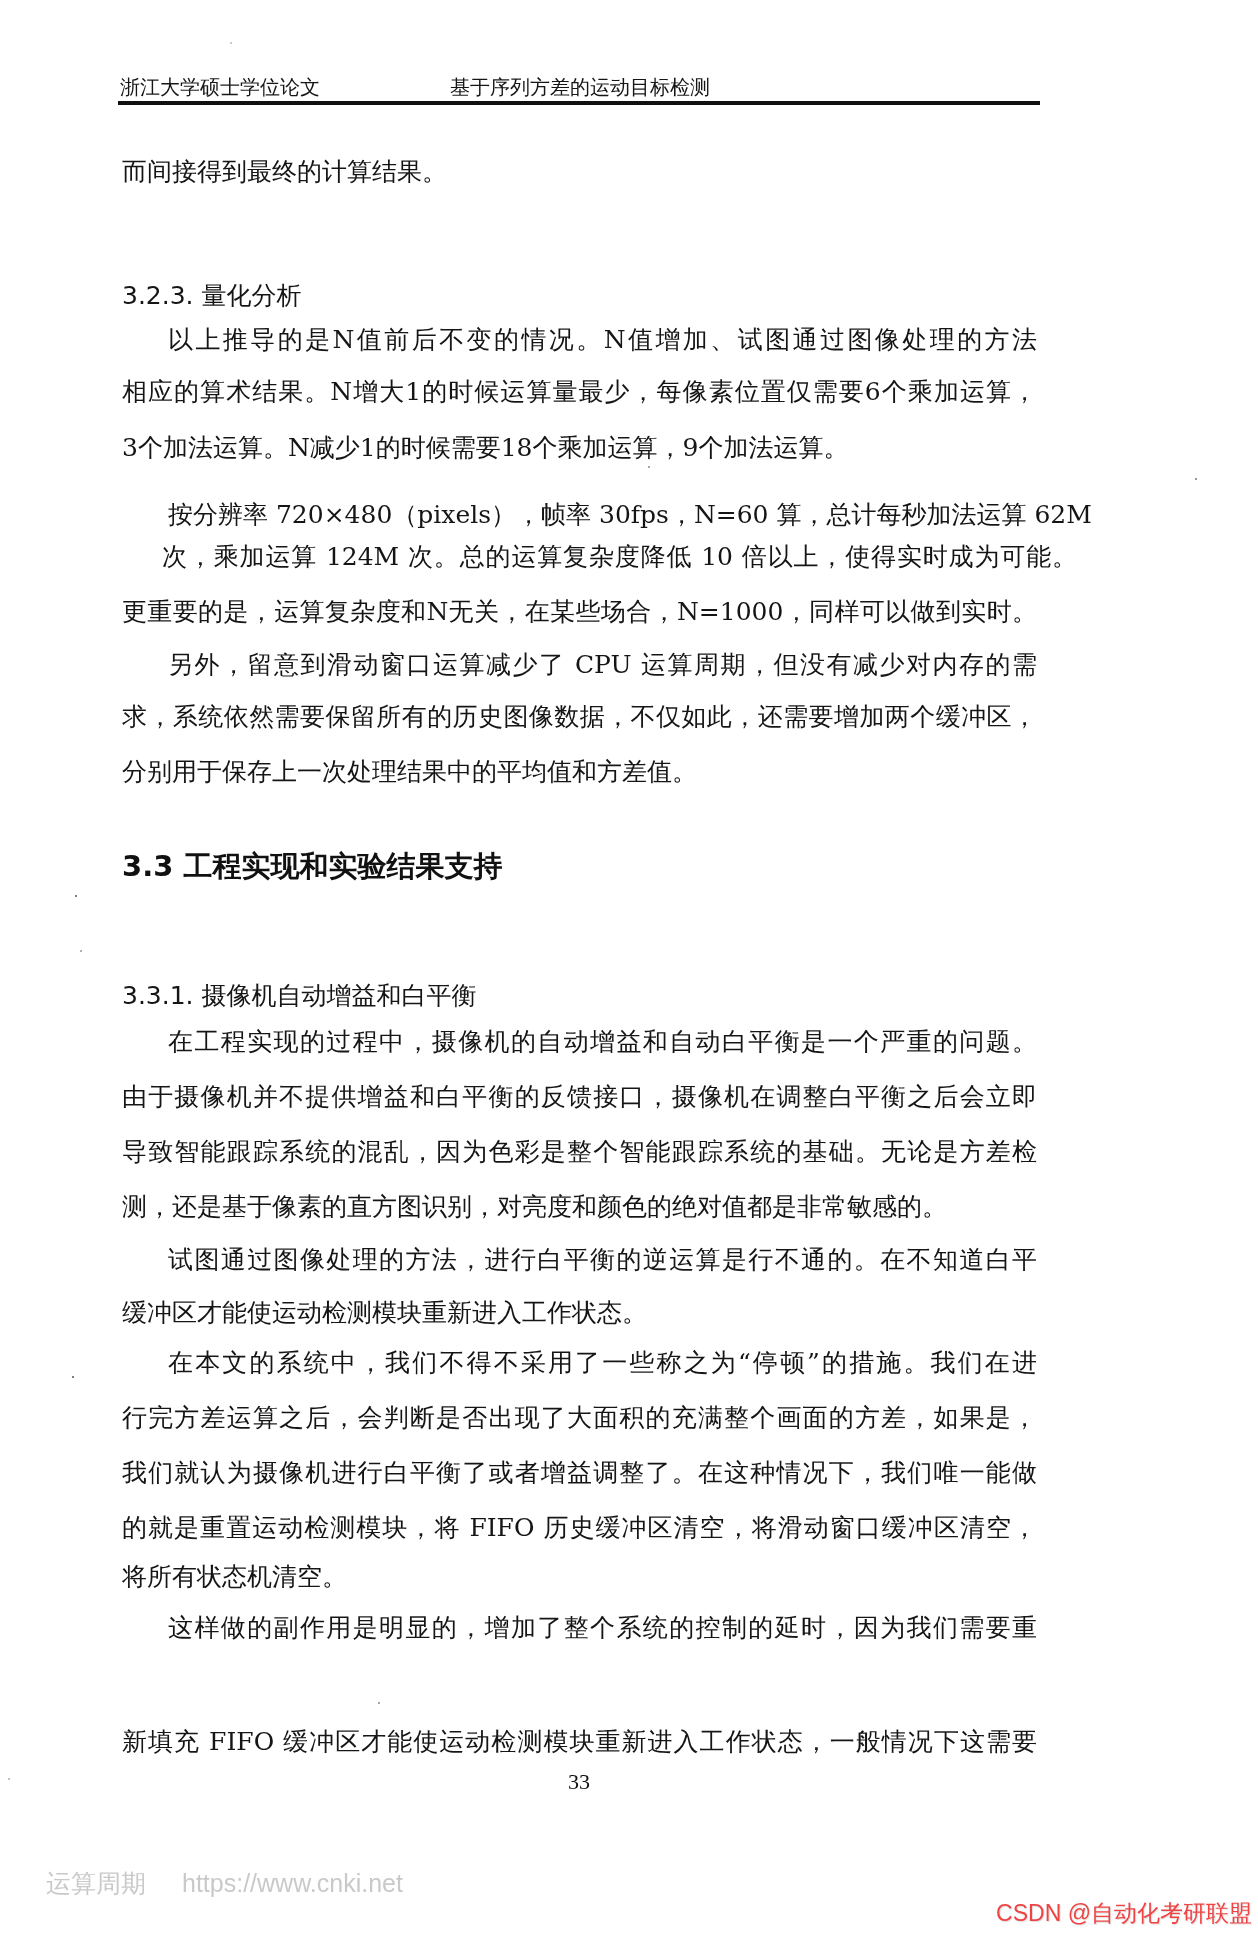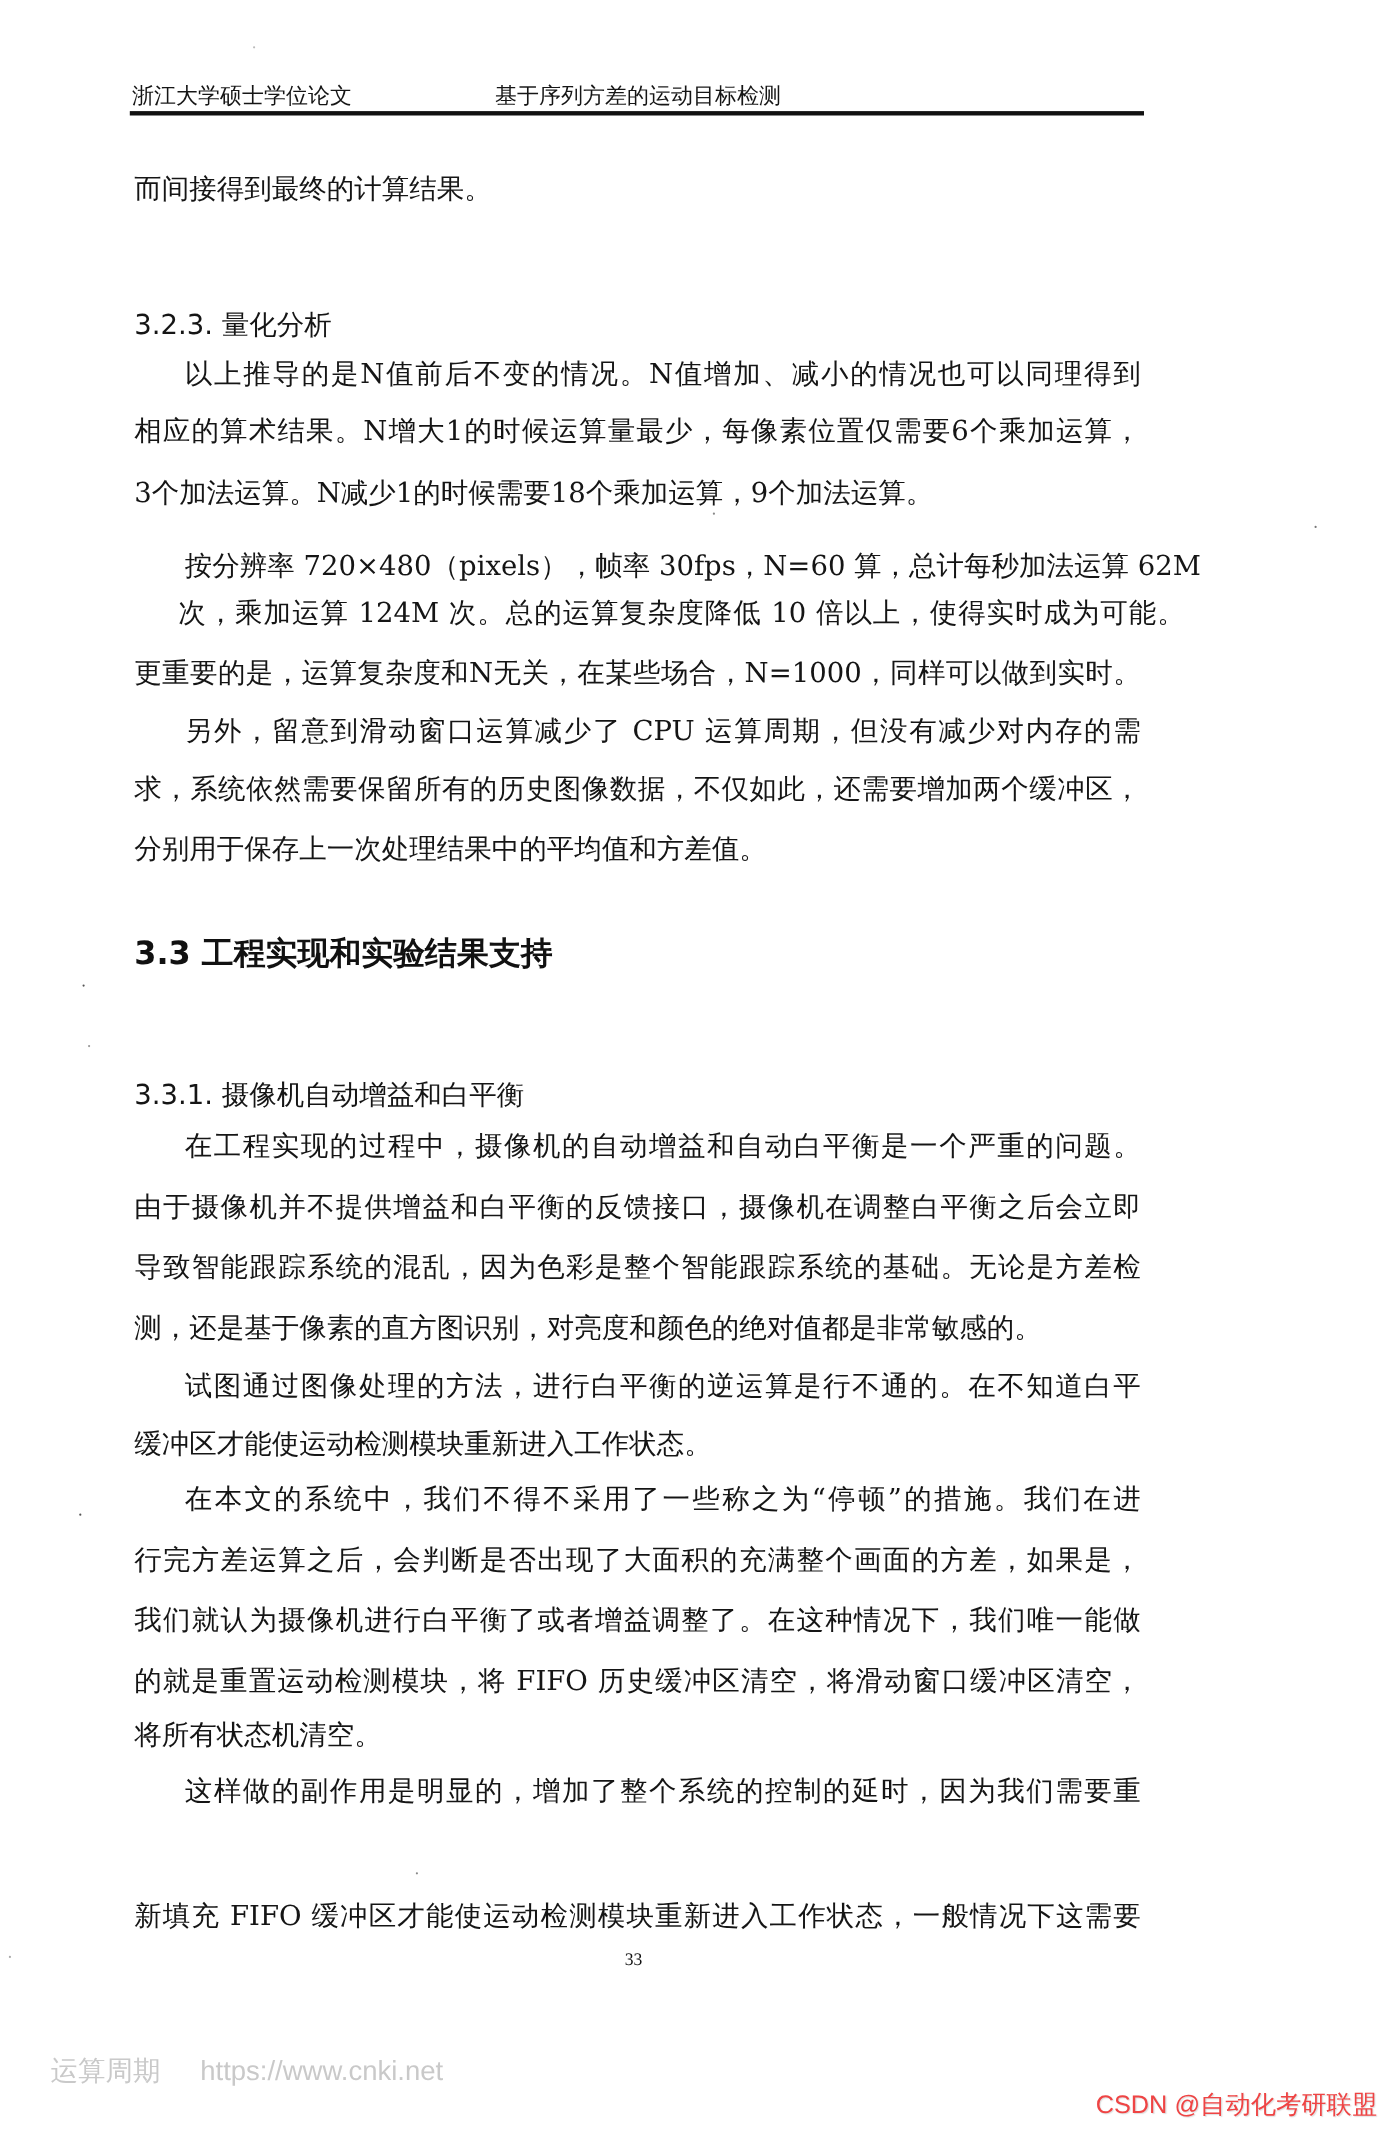--- a/index.html
+++ b/index.html
@@ -9,41 +9,41 @@
   .hdr { font-family: "DejaVu Sans", "Liberation Sans", sans-serif; font-size: 20px; line-height: 24px; color: #151515; }
   .rule { position: absolute; left: 118px; width: 922px; top: 101px; height: 4px; background: #111; }
   .line { position: absolute; left: 122px; width: 915px; font-size: 25px; line-height: 34px; height: 34px;
           white-space: nowrap; overflow: visible; color: #151515; }
   .line.just { text-align: justify; text-align-last: justify; }
   .line.indent { left: 168px; width: 869px; }
   .h3 { position: absolute; left: 122px; font-size: 25px; line-height: 34px; color: #151515; white-space: nowrap;
         font-family: "DejaVu Sans", "Liberation Sans", sans-serif; margin-top: 40px; }
   .h2 { position: absolute; left: 122px; font-size: 29px; line-height: 38px; font-weight: bold; color: #111; white-space: nowrap;
         font-family: "DejaVu Sans", "Liberation Sans", sans-serif; }
-  .pagenum { position: absolute; left: 568px; top: 1770px; font-size: 16px; line-height: 24px; font-family: "Liberation Serif", serif; color: #111; }
+  .pagenum { position: absolute; left: 568px; top: 1770px; font-size: 22px; line-height: 24px; font-family: "Liberation Serif", serif; color: #111; }
   .wm1 { position: absolute; left: 46px; top: 1867px; font-size: 25px; line-height: 32px; color: #c9c9c9;
          font-family: "Liberation Sans", "DejaVu Sans", sans-serif; white-space: nowrap; }
   .wm1 .url { margin-left: 36px; }
   .wm2 { position: absolute; right: 6px; top: 1898px; font-size: 23px; line-height: 30px; color: #ef4444;
          font-family: "Liberation Sans", "DejaVu Sans", sans-serif; white-space: nowrap;
          text-shadow: 1px 1px 1px rgba(120,120,120,0.25); }
   .dot { position: absolute; width: 2px; height: 2px; background: #555; border-radius: 1px; }
 </style>
 </head>
 <body>
 
 <div class="abs hdr" style="left:120px; top:75px;">浙江大学硕士学位论文</div>
 <div class="abs hdr" style="left:450px; top:75px;">基于序列方差的运动目标检测</div>
 <div class="rule"></div>
 
 <div class="line" style="top:155px;">而间接得到最终的计算结果。</div>
 
 <div class="h3" style="top:239px;">3.2.3.  量化分析</div>
 
-<div class="line just indent" style="top:323px;">以上推导的是N值前后不变的情况。N值增加、减小的情况也可以同理得到</div>
+<div class="line just indent" style="top:323px;">以上推导的是N值前后不变的情况。N值增加、试图通过图像处理的方法</div>
 <div class="line just" style="top:375px;">相应的算术结果。N增大1的时候运算量最少，每像素位置仅需要6个乘加运算，</div>
 <div class="line" style="top:431px;">3个加法运算。N减少1的时候需要18个乘加运算，9个加法运算。</div>
 
 <div class="line just indent" style="top:498px;">按分辨率 720×480（pixels），帧率 30fps，N=60 算，总计每秒加法运算 62M</div>
 <div class="line just" style="top:540px;margin-left:40px;">次，乘加运算 124M 次。总的运算复杂度降低 10 倍以上，使得实时成为可能。</div>
 <div class="line just" style="top:595px;">更重要的是，运算复杂度和N无关，在某些场合，N=1000，同样可以做到实时。</div>
 
 <div class="line just indent" style="top:648px;">另外，留意到滑动窗口运算减少了 CPU 运算周期，但没有减少对内存的需</div>
 <div class="line just" style="top:700px;">求，系统依然需要保留所有的历史图像数据，不仅如此，还需要增加两个缓冲区，</div>
 <div class="line" style="top:755px;">分别用于保存上一次处理结果中的平均值和方差值。</div>

